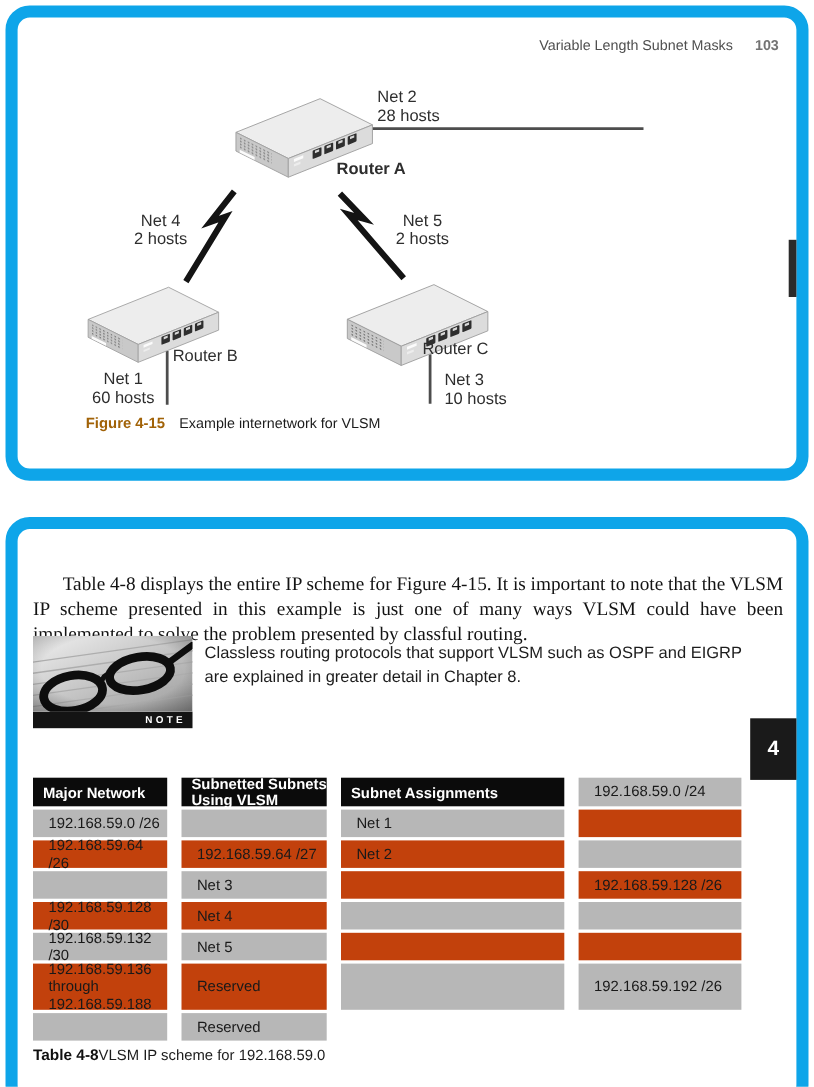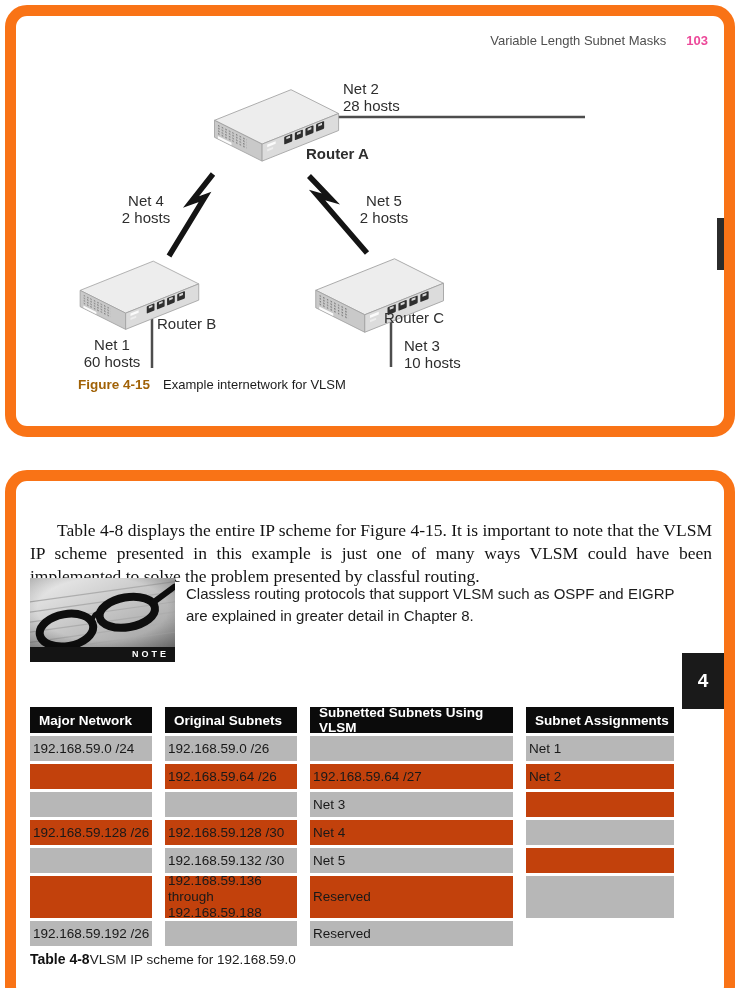--- a/index.html
+++ b/index.html
@@ -1,23 +1,23 @@
 <!DOCTYPE html>
 <html><head>
 <meta charset="utf-8">
 <style>
   html,body{margin:0;padding:0;}
   body{width:740px;height:988px;position:relative;background:#ffffff;font-family:"Liberation Sans",sans-serif;}
-  .panel{position:absolute;left:5px;width:730px;box-sizing:border-box;border:11px solid #f97316;border-radius:22px;background:#fff;}
+  .panel{position:absolute;left:5px;width:730px;box-sizing:border-box;border:11px solid #0ea5e9;border-radius:22px;background:#fff;}
   #panel-figure{top:5px;height:432px;}
   #panel-text{top:470px;height:538px;}
   
   .pagehead{position:absolute;top:17px;right:16px;display:flex;gap:20px;align-items:baseline;}
   .pagehead .ht{font-size:13px;color:#4f4f4f;}
-  .pagehead .pn{font-size:13px;font-weight:bold;color:#ec4899;}
+  .pagehead .pn{font-size:13px;font-weight:bold;color:#737373;}
   .diagram-svg{position:absolute;left:0;top:0;}
   .dlabel{position:absolute;font-size:15px;line-height:17px;color:#2e2e2e;}
   .ctr{text-align:center;}
   .figcap{position:absolute;left:62px;top:361px;display:flex;gap:13px;align-items:baseline;}
   .figcap .fb{font-size:13.5px;font-weight:bold;color:#a16207;}
   .figcap .ft{font-size:13px;color:#1c1c1c;}
   .sliver{position:absolute;right:0;top:202px;width:7px;height:52px;background:#2b2b2b;}
   
   .para{position:absolute;left:14px;top:20px;width:682px;font-family:"Liberation Serif",serif;
         font-size:17.5px;line-height:23px;text-align:justify;text-indent:27px;color:#131313;}
@@ -25,21 +25,21 @@
   .noteimg .photo{width:145px;height:69px;display:block;}
   .notebar{width:145px;height:15px;background:#141414;color:#fff;font-size:9px;font-weight:bold;
            letter-spacing:3px;text-align:right;line-height:15px;box-sizing:border-box;padding-right:6px;}
   .notetext{position:absolute;left:170px;top:102px;width:505px;font-size:15px;line-height:21.5px;color:#1d1d1d;}
   .chtab{position:absolute;left:666px;top:172px;width:42px;height:56px;background:#1a1a1a;color:#fff;
          display:flex;align-items:center;justify-content:center;font-size:19px;font-weight:bold;}
   .tbl{position:absolute;left:14px;top:226px;display:grid;
        grid-template-columns:122px 132px 203px 148px;column-gap:13px;
        grid-template-rows:26px repeat(5,25px) 42px 25px;row-gap:3px;}
   .th{background:#0b0b0b;color:#fff;font-size:13.5px;font-weight:bold;display:flex;align-items:center;padding-left:9px;}
-  .td{font-size:13.5px;line-height:16px;color:#191919;display:flex;align-items:center;padding-left:3px;white-space:pre-line;}
+  .td{font-size:13.5px;line-height:16px;color:#191919;display:flex;align-items:center;padding-left:14px;white-space:pre-line;}
   .dark{background:#b7b7b7;}
   .light{background:#c2410c;}
   .tblcap{position:absolute;left:14px;top:470px;display:flex;align-items:center;}
   .tblcap .fb{font-size:14px;font-weight:bold;color:#111;}
   .tblcap .ft{font-size:13.5px;color:#1c1c1c;}
 </style>
 </head>
 <body>
 
 <div class="panel" id="panel-figure">
@@ -159,21 +159,20 @@
     </svg>
     <div class="notebar">NOTE</div>
   </div>
 
   <div class="notetext">Classless routing protocols that support VLSM such as OSPF and EIGRP are explained in greater detail in Chapter 8.</div>
 
   <div class="chtab">4</div>
 
   <div class="tbl">
     <div class="th">Major Network</div>
-    <div class="th">Original Subnets</div>
     <div class="th">Subnetted Subnets Using VLSM</div>
     <div class="th">Subnet Assignments</div>
 
     <div class="td dark">192.168.59.0 /24</div>
     <div class="td dark">192.168.59.0 /26</div>
     <div class="td dark"></div>
     <div class="td dark">Net 1</div>
 
     <div class="td light"></div>
     <div class="td light">192.168.59.64 /26</div>

